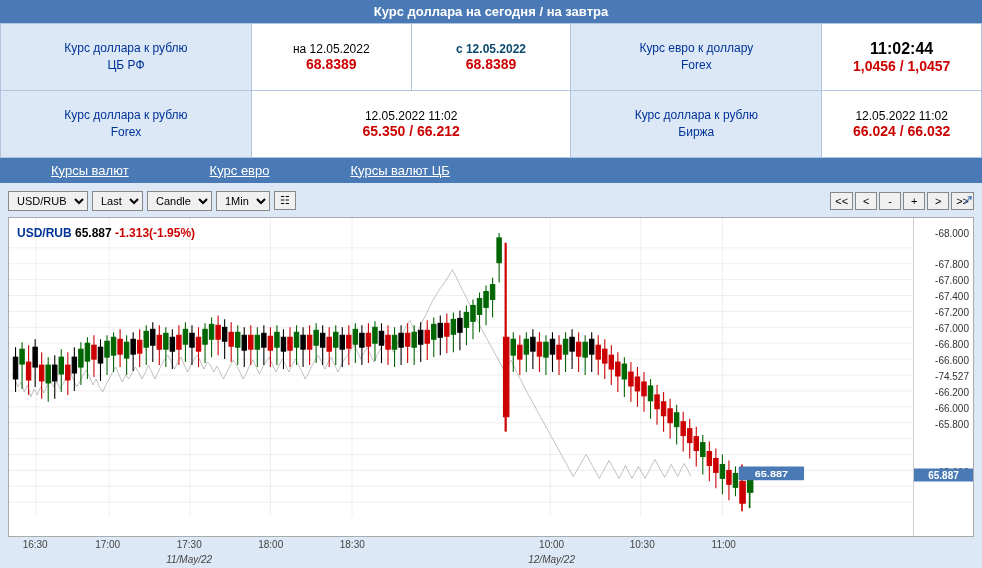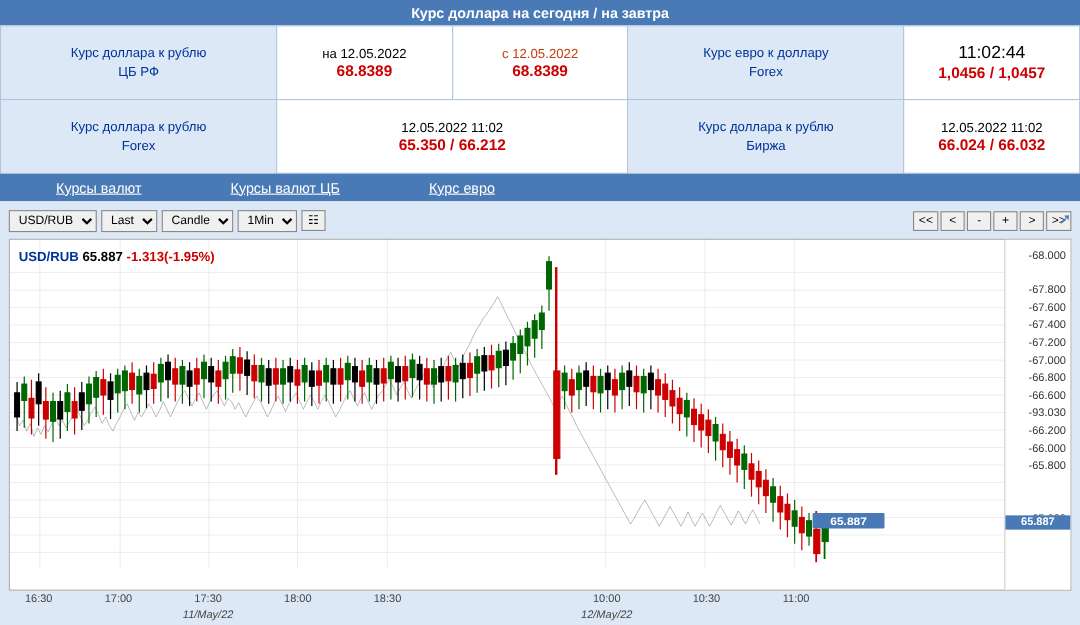--- a/index.html
+++ b/index.html
@@ -32,21 +32,21 @@
       color: #003399;
       font-size: 12px;
       line-height: 1.4;
     }
     .rates-table .value-cell {
       background: #fff;
       font-size: 14px;
       font-weight: bold;
     }
     .value-red { color: #cc0000; }
-    .value-time { color: #000; font-size: 16px; font-weight: normal; }
+    .value-time { color: #000; font-size: 16px; font-weight: bold; }
 
     
     .nav-bar {
       background: #4a7ab5;
       display: flex;
       align-items: stretch;
     }
     .nav-bar a {
       color: #fff;
       text-decoration: underline;
@@ -188,21 +188,21 @@
   <tbody>
       <tr>
     <td class="label-cell" style="width:22%">
       Курс доллара к рублю<br>ЦБ РФ
     </td>
     <td class="value-cell" style="width:14%">
       <div style="font-size:12px;font-weight:normal;color:#000;">на 12.05.2022</div>
       <div class="value-red">68.8389</div>
     </td>
     <td class="value-cell" style="width:14%">
-      <div style="font-size:12px;font-weight:normal;color:#c2410c;">с 12.05.2022</div>
+      <div style="font-size:12px;font-weight:bold;color:#0c4a6e;">с 12.05.2022</div>
       <div class="value-red">68.8389</div>
     </td>
     <td class="label-cell" style="width:22%">
       Курс евро к доллару<br>Forex
     </td>
     <td class="value-cell" style="width:14%">
       <div class="value-time">11:02:44</div>
       <div class="value-red">1,0456 / 1,0457</div>
     </td>
   </tr>
@@ -220,22 +220,22 @@
     <td class="value-cell">
       <div style="font-size:12px;font-weight:normal;color:#000;">12.05.2022 11:02</div>
       <div class="value-red">66.024 / 66.032</div>
     </td>
   </tr>
 </tbody>
   </table>
 
 <div class="nav-bar">
   <a>Курсы валют</a>
+  <a>Курс евро</a>
   <a>Курсы валют ЦБ</a>
-  <a>Курс евро</a>
 </div>
 
 <div class="chart-container">
 
   <div class="expand-btn">➚</div>
 
   <div class="chart-toolbar">
     <select>
       <option>USD/RUB</option>
     </select>
@@ -654,21 +654,21 @@
 
     <div class="chart-yaxis">
       <span class="yaxis-label" style="top:15px">-68.000</span>
       <span class="yaxis-label" style="top:46px">-67.800</span>
       <span class="yaxis-label" style="top:62px">-67.600</span>
       <span class="yaxis-label" style="top:78px">-67.400</span>
       <span class="yaxis-label" style="top:94px">-67.200</span>
       <span class="yaxis-label" style="top:110px">-67.000</span>
       <span class="yaxis-label" style="top:126px">-66.800</span>
       <span class="yaxis-label" style="top:142px">-66.600</span>
-      <span class="yaxis-label" style="top:158px">-93.030</span>
+      <span class="yaxis-label" style="top:158px">-74.527</span>
       <span class="yaxis-label" style="top:174px">-66.200</span>
       <span class="yaxis-label" style="top:190px">-66.000</span>
       <span class="yaxis-label" style="top:206px">-65.800</span>
       <span class="yaxis-label" style="top:254px">-65.600</span>
       <span class="yaxis-current" style="top:257px">65.887</span>
     </div>
   </div>
 
   <div class="chart-bottom">
     <div style="position:relative; height:15px; margin-right:60px;">

